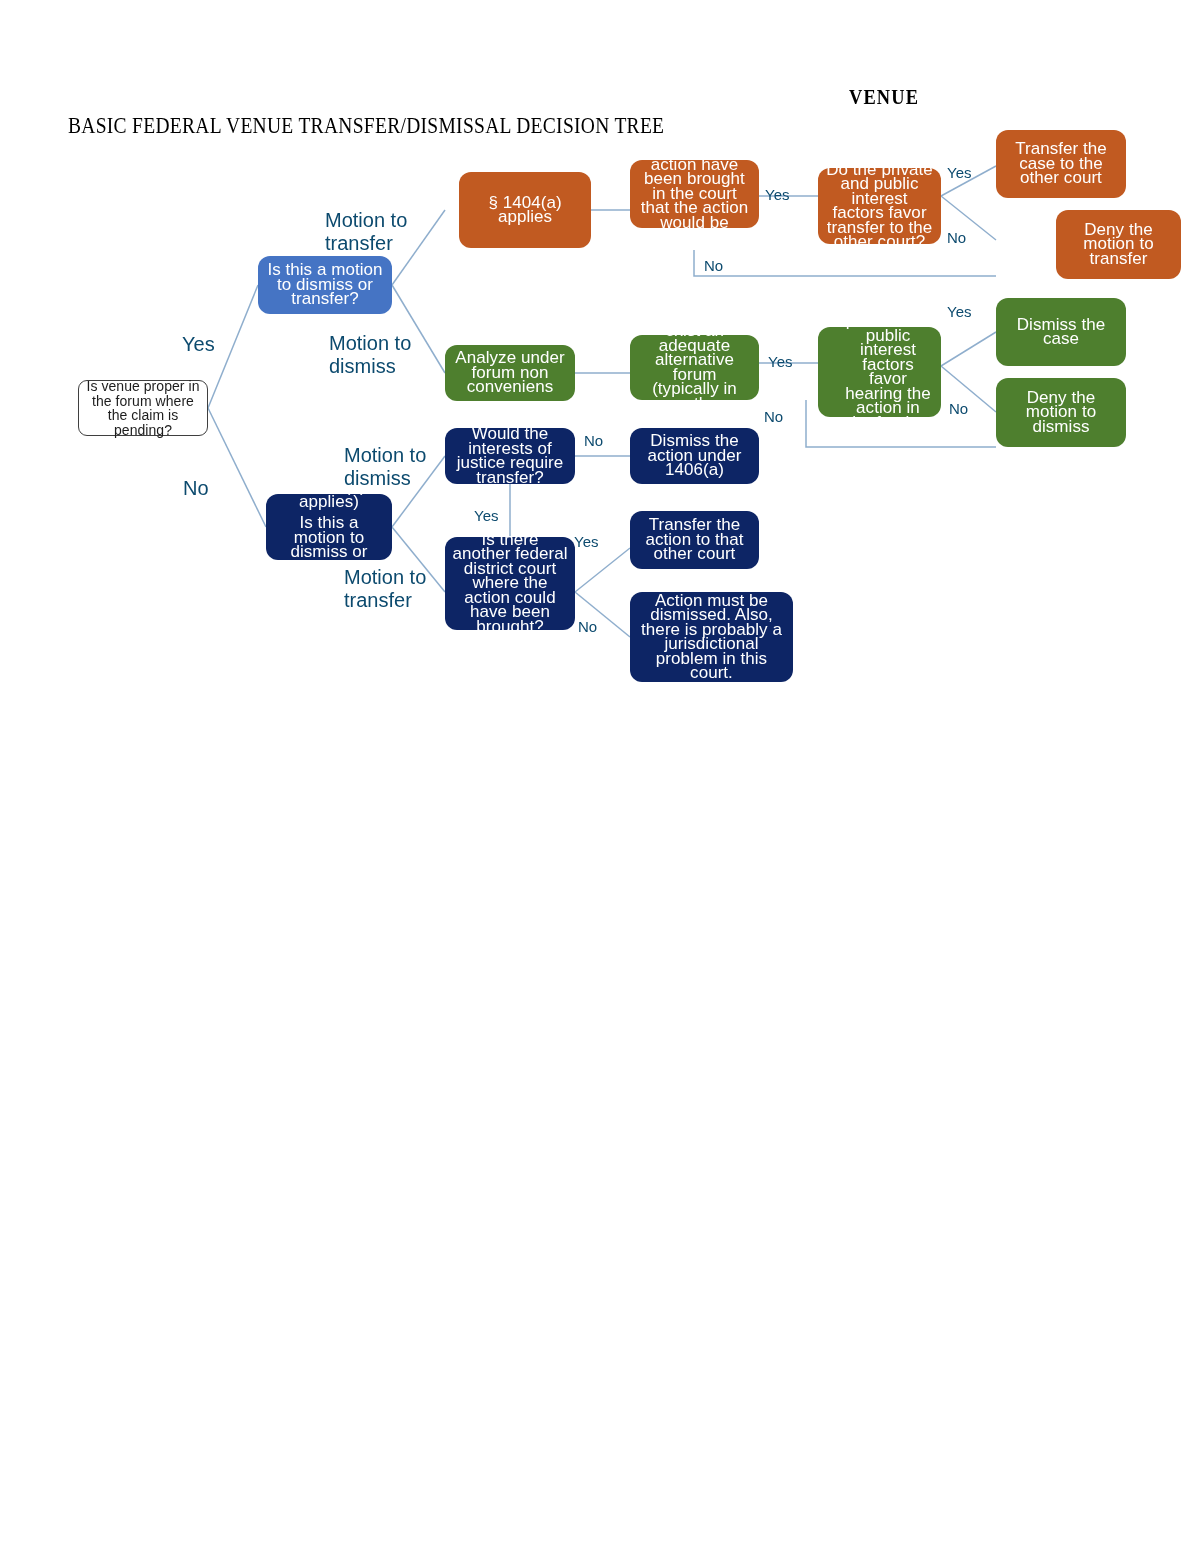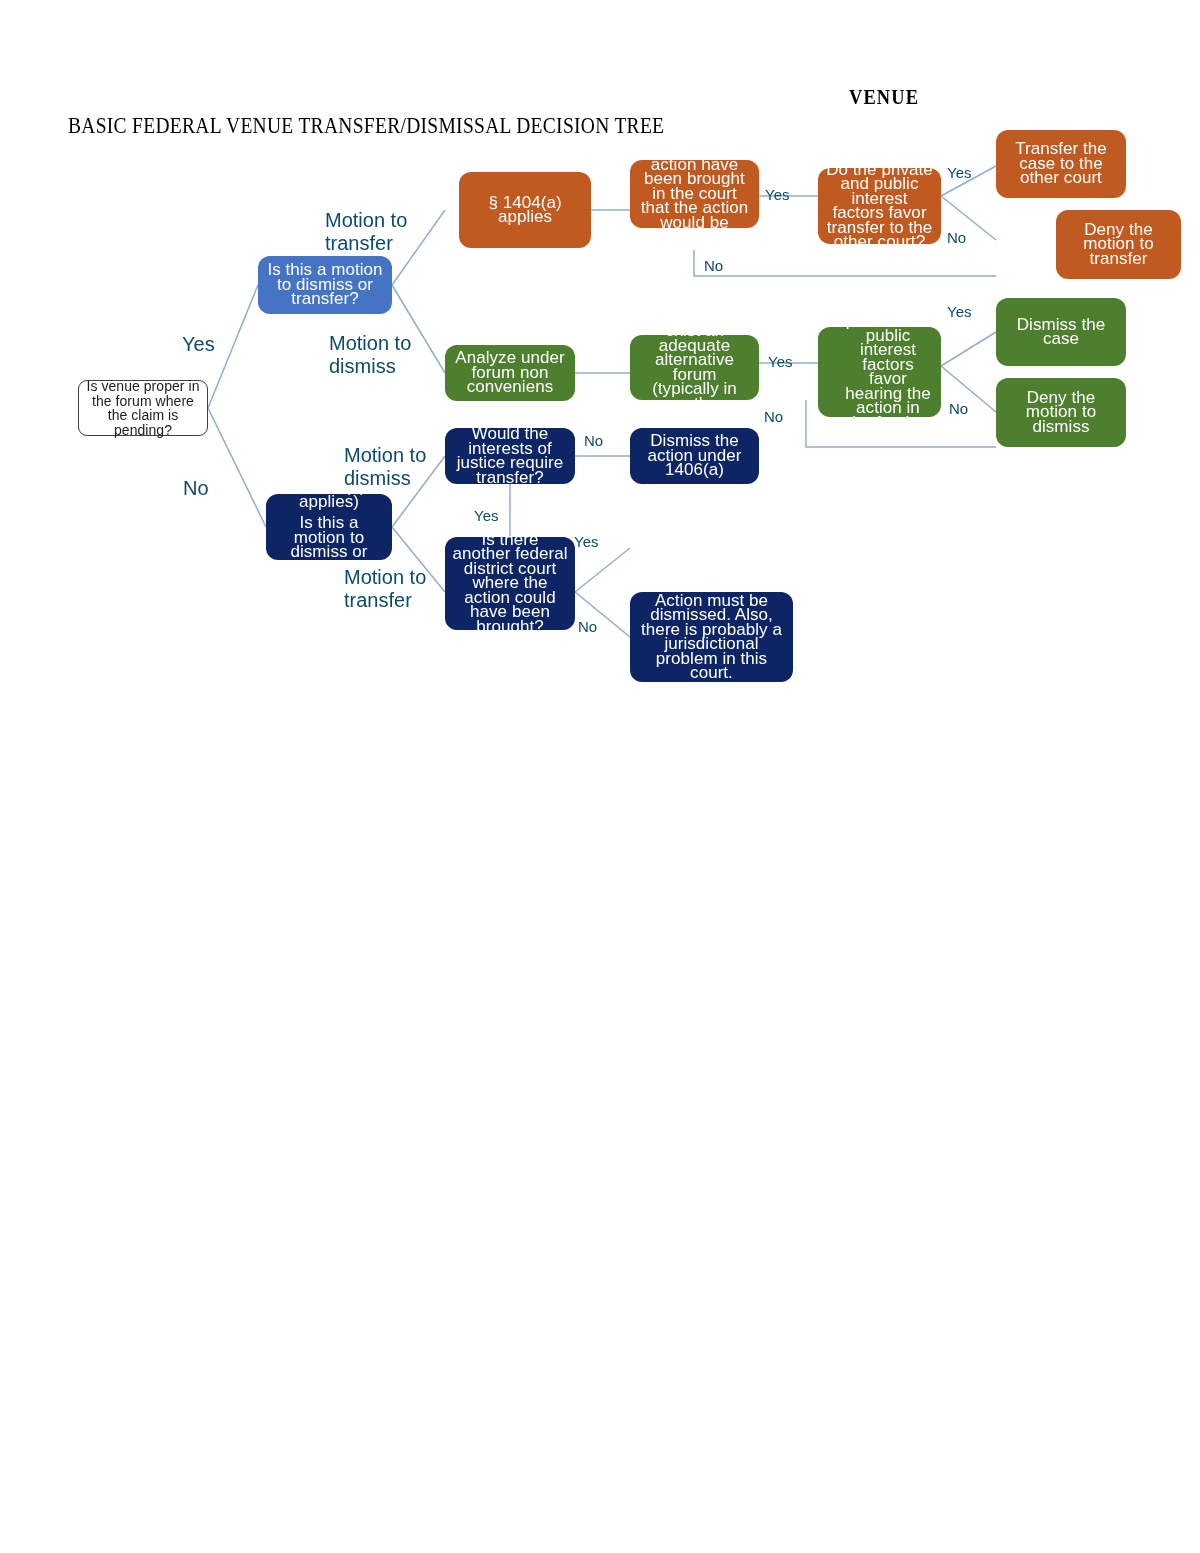--- a/index.html
+++ b/index.html
@@ -201,20 +201,21 @@
       <span>Is this a motion to dismiss or transfer?</span>
     </div>
   </div>
 
   <div class="node navy" style="left:445px; top:428px; width:130px; height:56px;">Would the interests of justice require transfer?</div>
 
   <div class="node navy" style="left:630px; top:428px; width:129px; height:56px;">Dismiss the action under 1406(a)</div>
 
   <div class="node navy" style="left:445px; top:537px; width:130px; height:93px;">Is there another federal district court where the action could have been brought?</div>
 
+  <div class="node navy" style="left:630px; top:511px; width:129px; height:58px;">Transfer the action to that other court</div>
 
   <div class="node navy" style="left:630px; top:592px; width:163px; height:90px;">Action must be dismissed. Also, there is probably a jurisdictional problem in this court.</div>
 
   <div class="edge-label big" style="left:182px; top:333px;">Yes</div>
   <div class="edge-label big" style="left:183px; top:477px;">No</div>
 
   <div class="edge-label big" style="left:325px; top:209px;">Motion to
 transfer</div>
   <div class="edge-label big" style="left:329px; top:332px;">Motion to
 dismiss</div>

